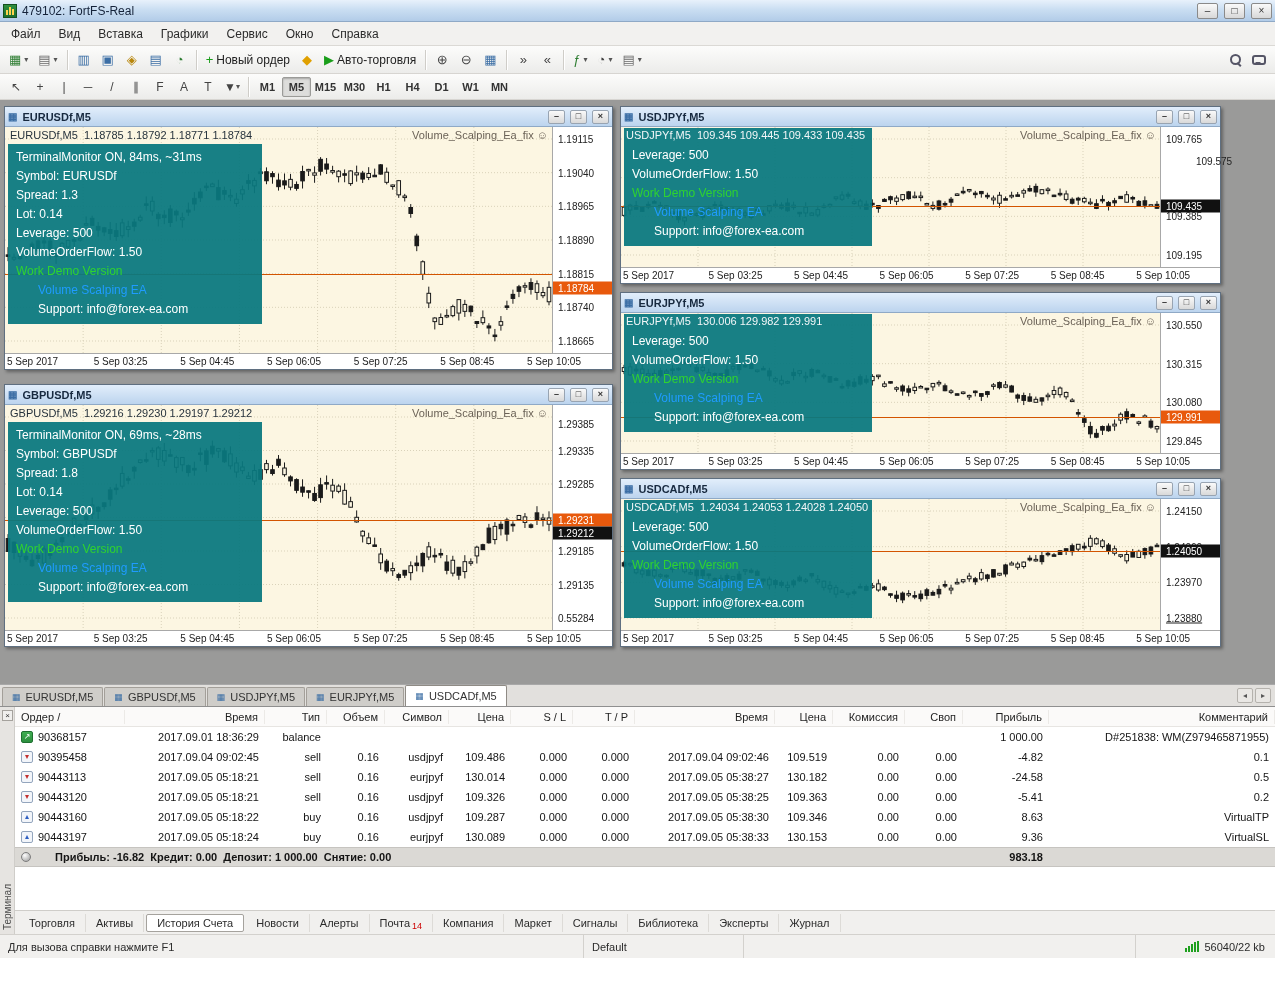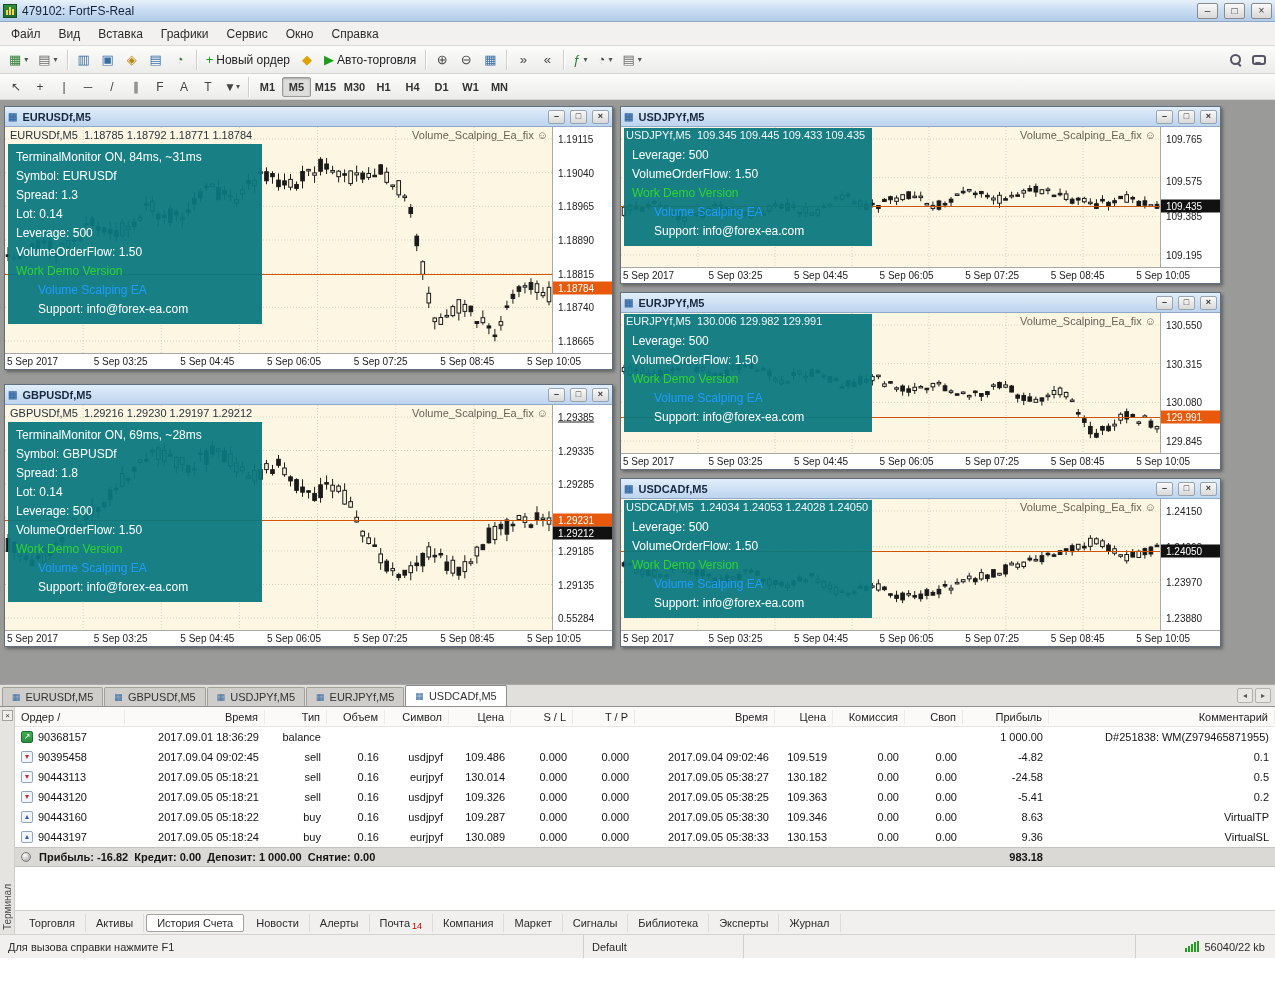--- a/index.html
+++ b/index.html
@@ -81,21 +81,21 @@
   .t-header .c{padding:0 6px;text-align:right;border-right:1px solid #eceae7;height:14px;line-height:14px;overflow:hidden;white-space:nowrap}
   .t-header .c.first{text-align:left}
   .t-row{height:20px;flex:none;font-size:11px;color:#141414}
   .t-row .c{padding:0 6px;text-align:right;white-space:nowrap;overflow:hidden}
   .t-row .c.first{display:flex;align-items:center;text-align:left}
   .ic{width:12px;height:12px;flex:none;margin-right:5px;border-radius:2px;display:flex;align-items:center;justify-content:center;font-size:8px;line-height:1}
   .ic.balance{background:linear-gradient(#3fae52,#2c8f3e);color:#fff;border:1px solid #1f7030}
   .ic.sell{background:#f2f5fa;border:1px solid #93a5bd;color:#c23030}
   .ic.buy{background:#f2f5fa;border:1px solid #93a5bd;color:#3060c2}
   .t-sum{height:20px;flex:none;background:#dbd9d5;border-top:1px solid #c6c4c0;border-bottom:1px solid #c6c4c0;font-size:11px;font-weight:bold;color:#141414}
-  .t-sum .lab{grid-column:1/13;display:flex;align-items:center;gap:8px;padding-left:6px;white-space:pre;overflow:hidden}
+  .t-sum .lab{grid-column:1/13;display:flex;align-items:center;gap:24px;padding-left:6px;white-space:pre;overflow:hidden}
   .ball{width:10px;height:10px;flex:none;border-radius:50%;background:radial-gradient(circle at 35% 30%,#fdfdfd,#9a9a9a);border:1px solid #7d7d7d}
   .t-sum .bal{text-align:right;padding-right:6px}
   .t-fill{flex:1;background:#fff}
   .t-tabs{height:24px;flex:none;background:#f1f0ee;border-top:1px solid #cfcdc9;display:flex;align-items:center;padding-left:4px;font-size:11px;color:#2b2b2b}
   .t-tab{padding:3px 10px;border-right:1px solid #dddbd7;display:flex;align-items:flex-end;gap:2px;white-space:nowrap}
   .t-tab.active{background:#fff;border:1px solid #a5a29d;border-radius:2px;margin:0 2px;padding:2px 10px}
   .t-badge{color:#cc0000;font-size:9px;position:relative;top:2px}
 
   
   .statusbar{height:24px;flex:none;background:#f1f0ee;border-top:1px solid #d3d1cd;display:flex;align-items:center;font-size:11px;color:#2b2b2b}
@@ -727,21 +727,21 @@
               <div class="ov">Spread: 1.8</div>
               <div class="ov">Lot: 0.14</div>
               <div class="ov">Leverage: 500</div>
               <div class="ov">VolumeOrderFlow: 1.50</div>
               <div class="ov g">Work Demo Version</div>
               <div class="ov b ind">Volume Scalping EA</div>
               <div class="ov ind">Support: info@forex-ea.com</div>
             </div>
           </div>
           <div class="paxis">
-            <span class="ptick" style="top: 12px; text-decoration: underline;">1.29385</span>
+            <span class="ptick" style="top: 19px;">1.29385</span>
             <span class="ptick" style="top: 45.5px;">1.29335</span>
             <span class="ptick" style="top: 79px;">1.29285</span>
             <span class="ptick" style="top: 112.5px;">1.29235</span>
             <span class="ptick" style="top: 146px;">1.29185</span>
             <span class="ptick" style="top: 179.5px;">1.29135</span>
             <span class="ptick" style="top: 213px;">0.55284</span>
             <span class="pbadge" style="top: 115.113px; background: rgb(232, 89, 12);">1.29231</span>
             <span class="pbadge" style="top: 127.977px; background: rgb(17, 17, 17);">1.29212</span>
           </div>
           <div class="taxis">
@@ -964,21 +964,21 @@
             <div class="overlay short">
               <div class="ov">Leverage: 500</div>
               <div class="ov">VolumeOrderFlow: 1.50</div>
               <div class="ov g">Work Demo Version</div>
               <div class="ov b ind">Volume Scalping EA</div>
               <div class="ov ind">Support: info@forex-ea.com</div>
             </div>
           </div>
           <div class="paxis">
             <span class="ptick" style="top: 12px;">109.765</span>
-            <span class="ptick" style="top: 54px;">109.575</span>
+            <span class="ptick" style="top: 34px; margin-left: 30px;">109.575</span>
             <span class="ptick" style="top: 89.3333px;">109.385</span>
             <span class="ptick" style="top: 128px;">109.195</span>
             <span class="pbadge" style="top: 79.164px; background: rgb(17, 17, 17);">109.435</span>
           </div>
           <div class="taxis">
             <span class="ttick">5 Sep 2017</span>
             <span class="ttick">5 Sep 03:25</span>
             <span class="ttick">5 Sep 04:45</span>
             <span class="ttick">5 Sep 06:05</span>
             <span class="ttick">5 Sep 07:25</span>
@@ -1430,21 +1430,21 @@
               <div class="ov">VolumeOrderFlow: 1.50</div>
               <div class="ov g">Work Demo Version</div>
               <div class="ov b ind">Volume Scalping EA</div>
               <div class="ov ind">Support: info@forex-ea.com</div>
             </div>
           </div>
           <div class="paxis">
             <span class="ptick" style="top: 12px;">1.24150</span>
             <span class="ptick" style="top: 47.6667px;">1.24060</span>
             <span class="ptick" style="top: 83.3333px;">1.23970</span>
-            <span class="ptick" style="top: 119px;">1.23880</span>
+            <span class="ptick" style="top: 119px; text-decoration: underline;">1.23880</span>
             <span class="pbadge" style="top: 51.59px; background: rgb(17, 17, 17);">1.24050</span>
           </div>
           <div class="taxis">
             <span class="ttick">5 Sep 2017</span>
             <span class="ttick">5 Sep 03:25</span>
             <span class="ttick">5 Sep 04:45</span>
             <span class="ttick">5 Sep 06:05</span>
             <span class="ttick">5 Sep 07:25</span>
             <span class="ttick">5 Sep 08:45</span>
             <span class="ttick">5 Sep 10:05</span>

